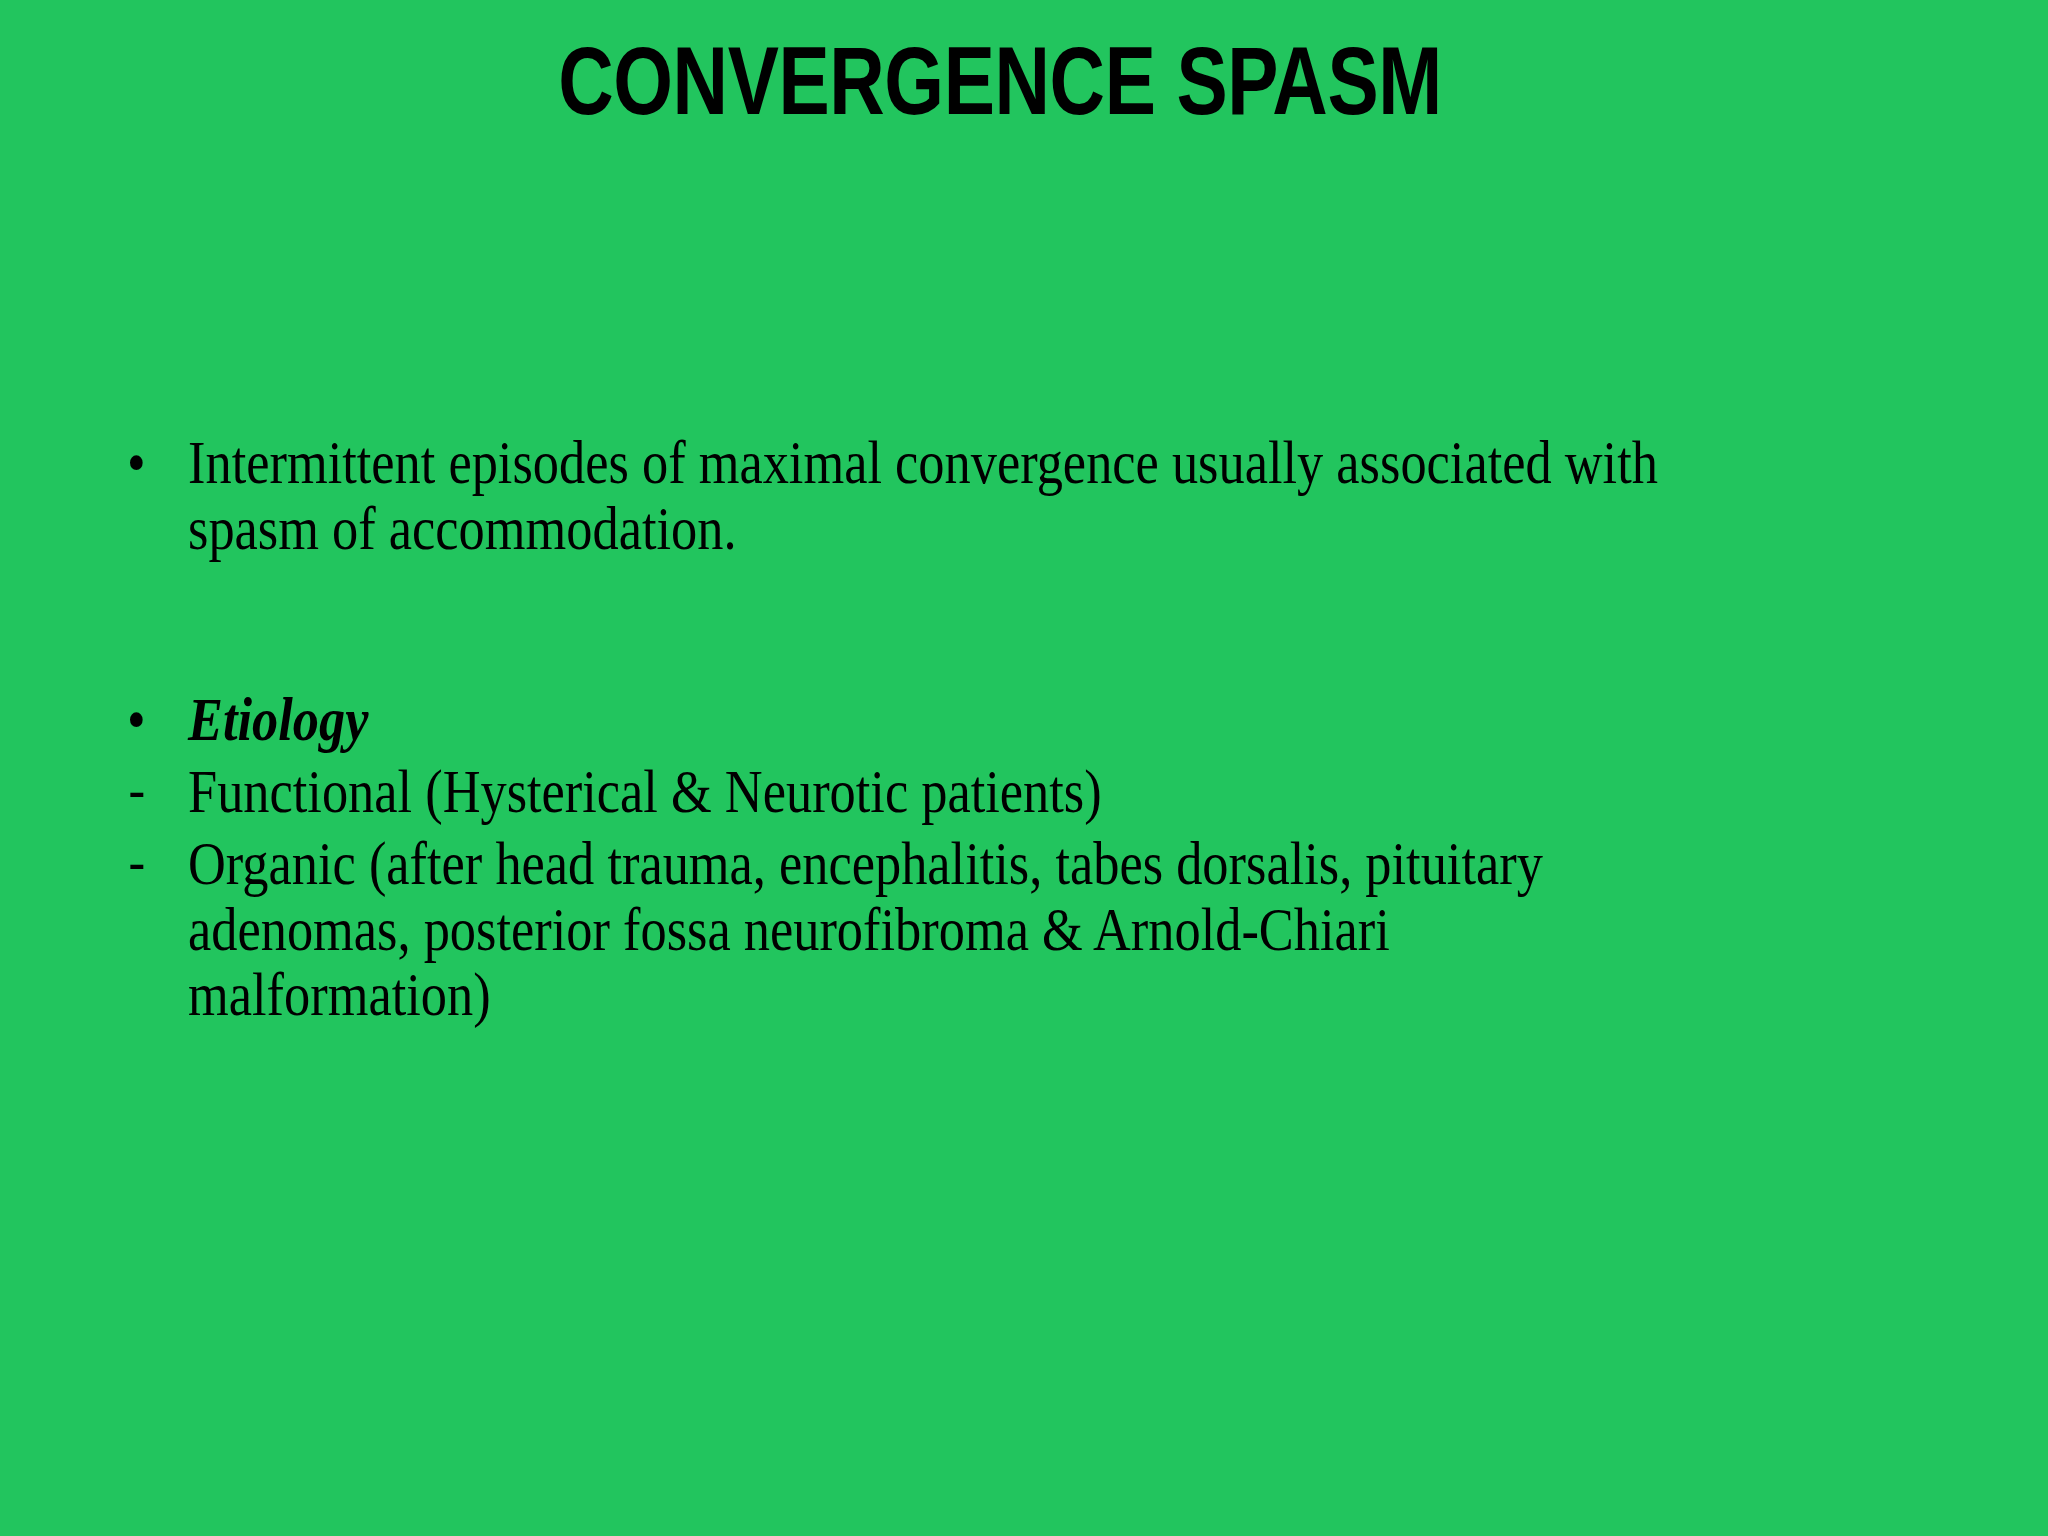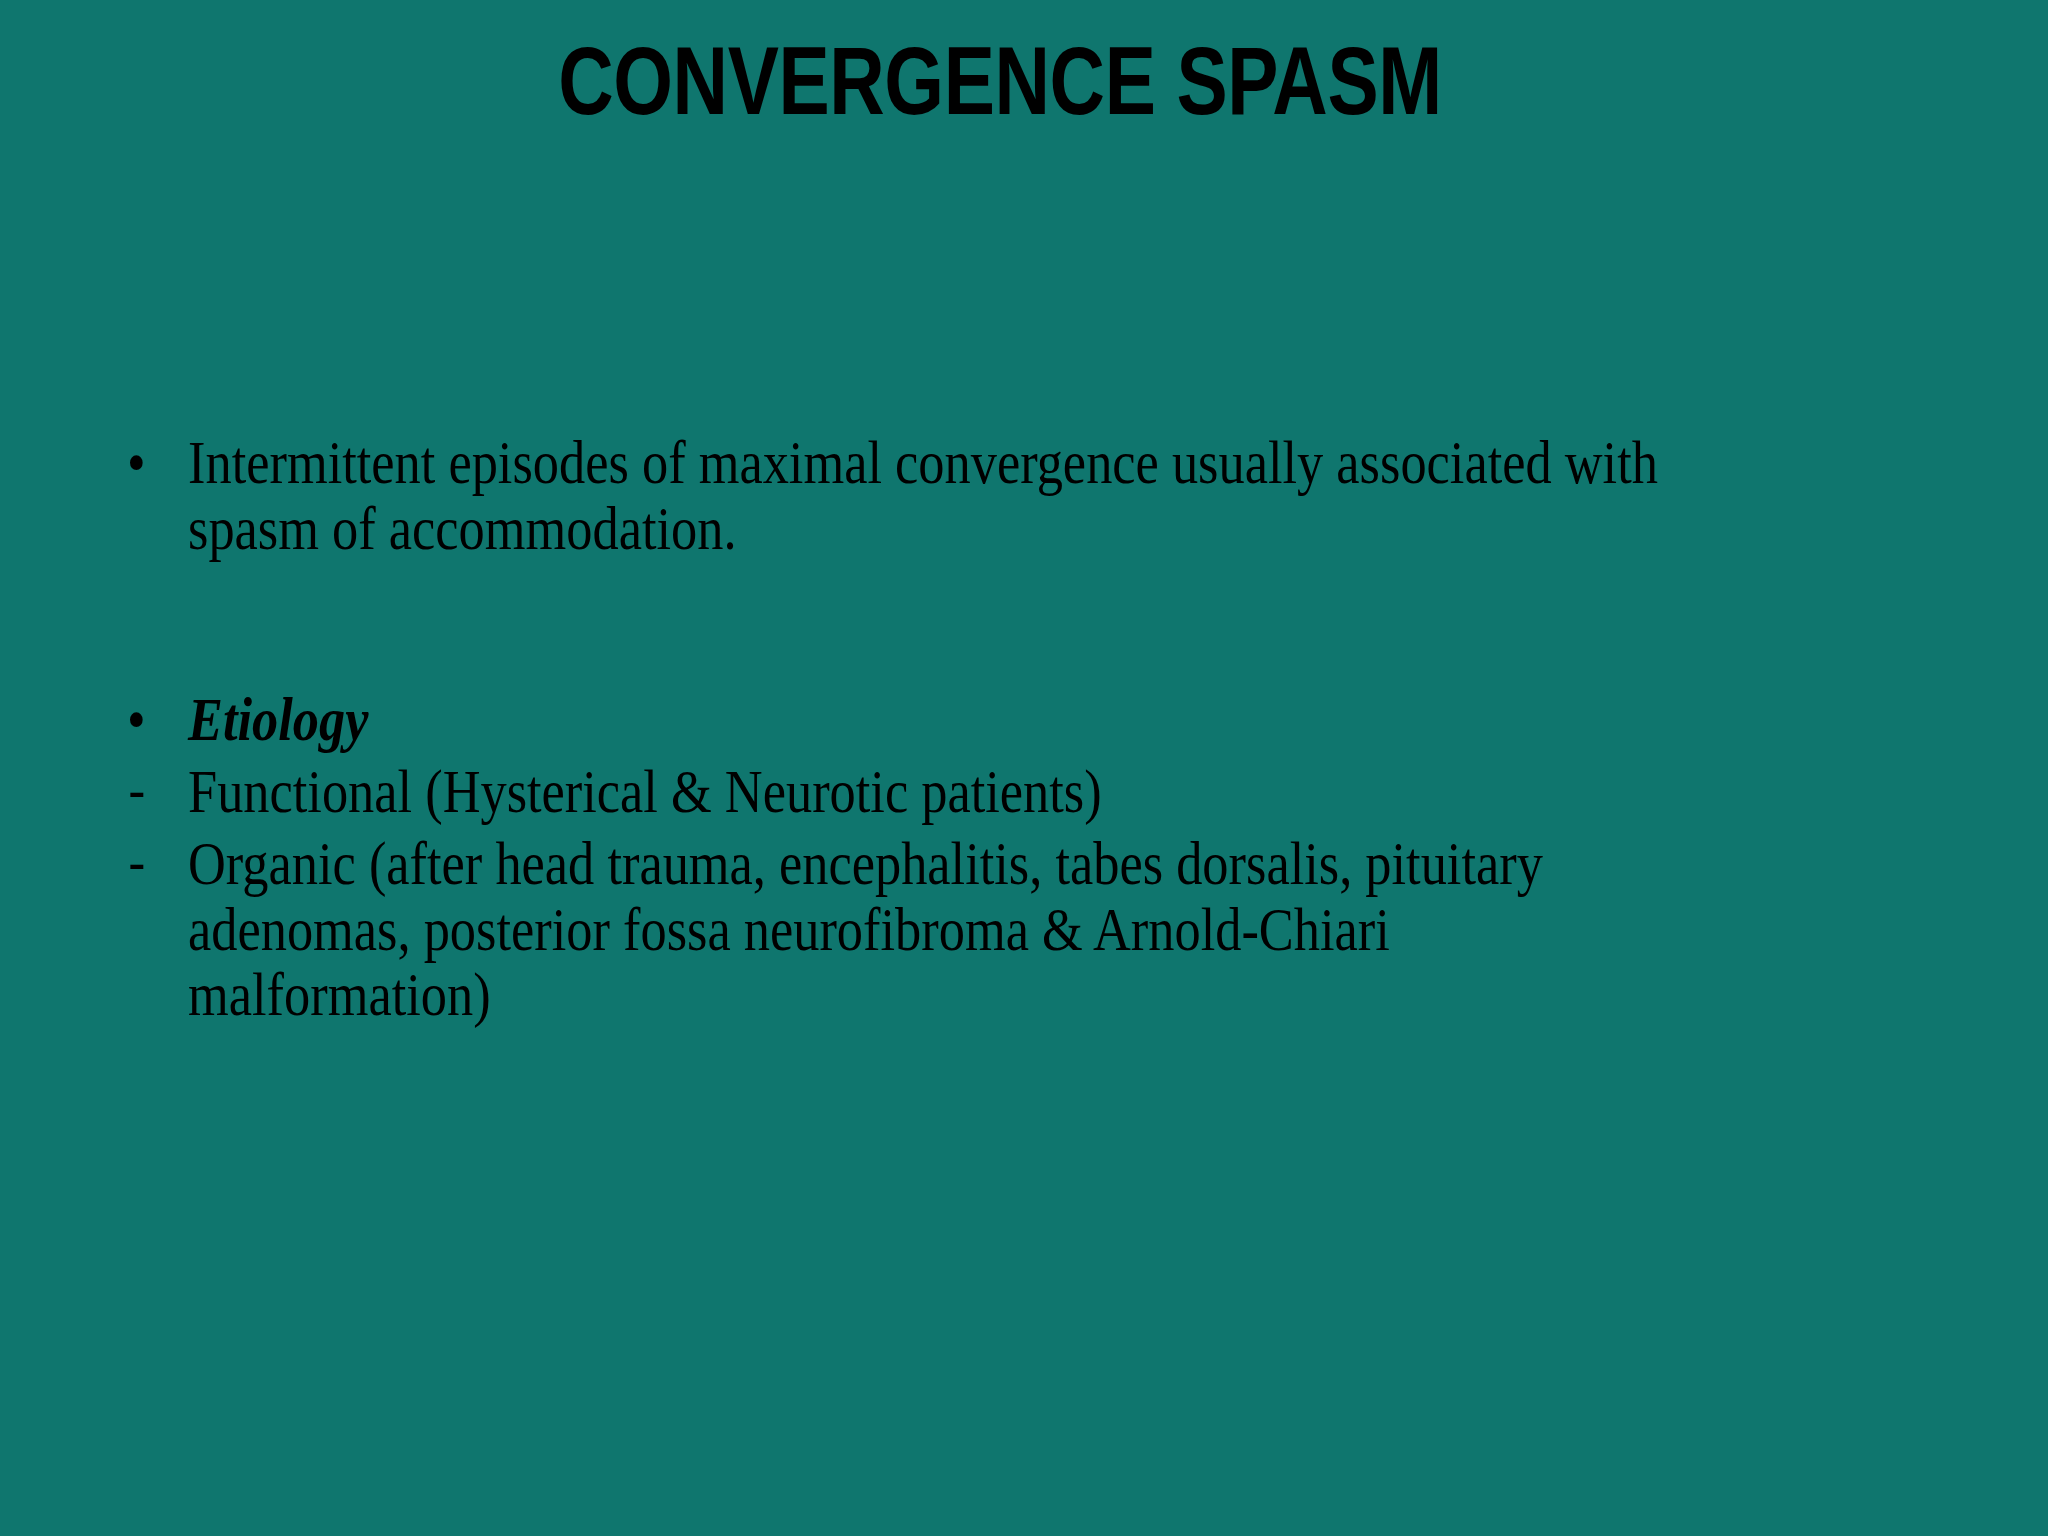--- a/index.html
+++ b/index.html
@@ -13,21 +13,21 @@
     overflow: hidden;
     font-family: "Liberation Serif", "DejaVu Serif", serif;
     color: #000000;
     -webkit-font-smoothing: antialiased;
   }
 
   .slide {
     position: relative;
     width: 2048px;
     height: 1536px;
-    background: #0f766e;
+    background: #22c55e;
     box-sizing: border-box;
   }
 
   
   .slide-title {
     position: absolute;
     top: 28px;
     left: 0;
     width: 2000px;
     text-align: center;

